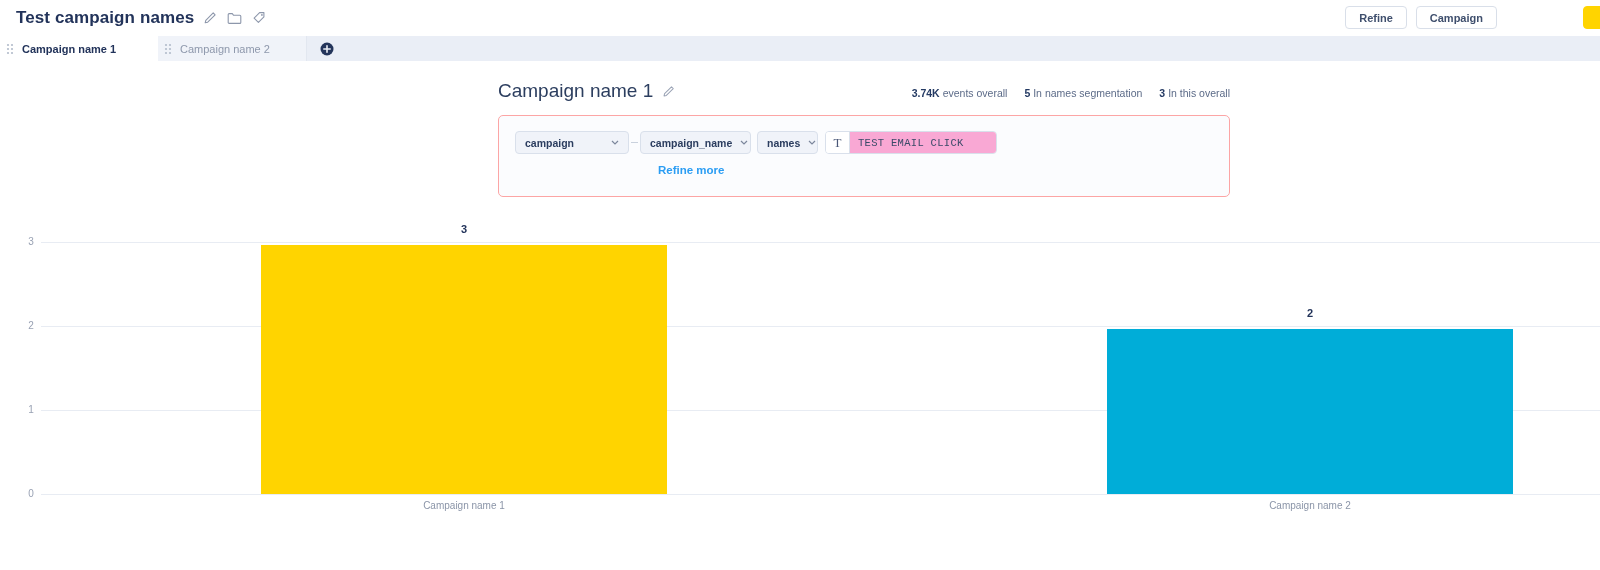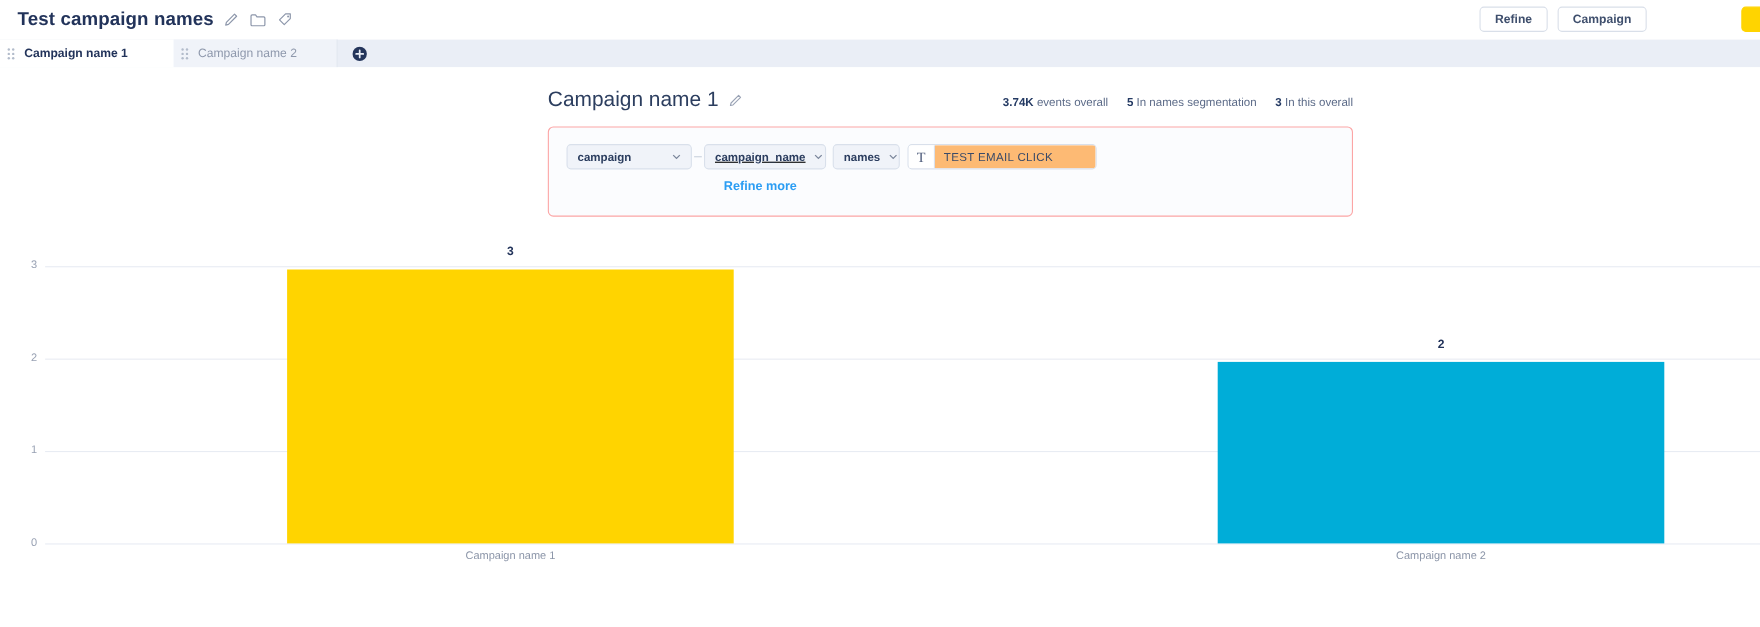--- a/index.html
+++ b/index.html
@@ -42,31 +42,31 @@
   
   .filter-panel { position:absolute; left:498px; top:115px; width:732px; height:82px;
                   background:#fbfcfe; border:1px solid #fca5a5; border-radius:5px; }
   .filter-row { position:absolute; left:16px; top:15px; display:flex; align-items:center; }
   .dropdown { height:23px; background:#f0f3f9; border:1px solid #d9e0eb; border-radius:4px;
               display:flex; align-items:center; justify-content:space-between; gap:8px;
               padding:0 9px; cursor:pointer; }
   .dropdown .dd-label { font-size:10.5px; font-weight:700; color:#2b3d5f; }
   .dropdown .chev { color:#7c879c; display:flex; }
   .dd-event { width:114px; }
-  .dd-prop  { width:111px; margin-right:6px;text-decoration:underline; }
+  .dd-prop  { width:111px; margin-right:6px; }
   .dd-op    { width:61px;  margin-right:7px; }
   .dash-connector { width:7px; height:1px; background:#c9d1dd; margin:0 2px; }
   .input-group { height:23px; width:172px; background:#fff; border:1px solid #d9e0eb;
                  border-radius:4px; display:flex; align-items:stretch; overflow:hidden; }
   .type-icon { width:24px; border-right:1px solid #d9e0eb; display:flex; align-items:center;
                justify-content:center; font-family:"Liberation Serif", serif; font-size:13px;
                color:#4a5878; background:#fff; }
   .input-group input { border:0; outline:none; flex:1; min-width:0; padding:0 8px;
                        font-size:10.5px; color:#3a4a68; letter-spacing:.3px;
-                       font-family:Liberation Sans, sans-serif; background:#fdba74; }
+                       font-family:Liberation Mono, monospace; background:#f9a8d4; }
   .refine-link { position:absolute; left:159px; top:48px; font-size:11.5px; font-weight:700;
                  color:#2b9df3; cursor:pointer; }
 
   
   #chart { position:absolute; left:0; top:210px; width:1600px; height:300px; }
   .gridline { position:absolute; height:1px; background:#e8ecf3; right:0; }
   .ytick { position:absolute; left:24px; width:14px; text-align:center; font-size:10px; color:#98a1b3; }
   .bar { position:absolute; cursor:pointer; }
   .bar-value { position:absolute; font-size:11px; font-weight:700; color:#22335a; text-align:center; }
   .cat-label { position:absolute; font-size:10px; color:#8b95a8; text-align:center; }

